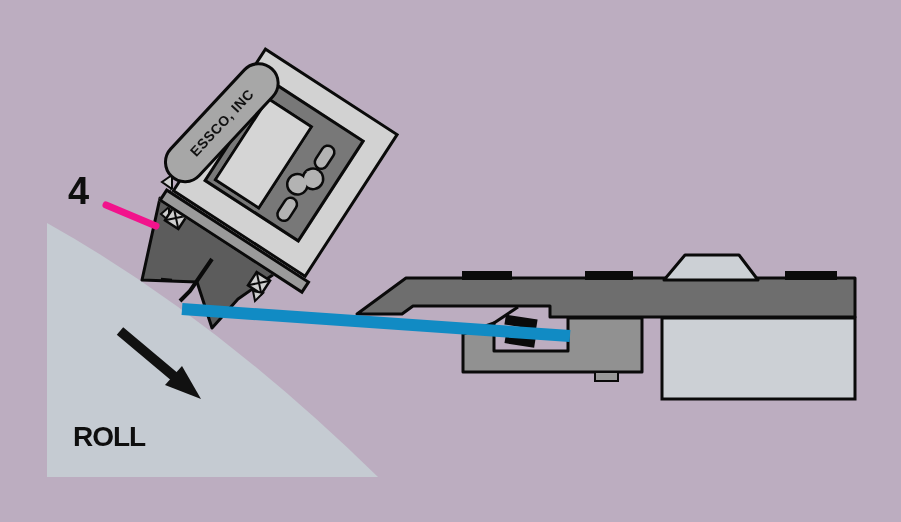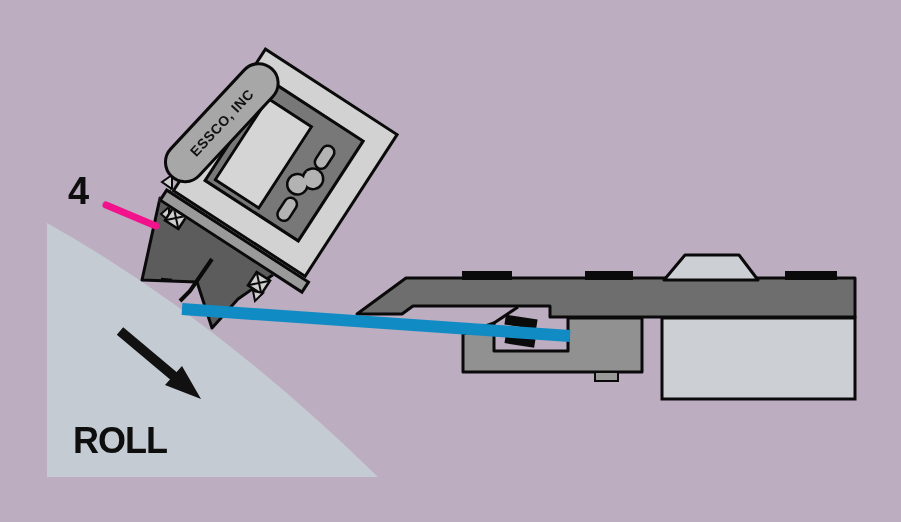--- a/index.html
+++ b/index.html
@@ -30,21 +30,21 @@
     transform:translate(-50%,-50%) rotate(-90deg);
     white-space:nowrap;font-weight:bold;font-size:14px;color:#111;
     letter-spacing:0.5px;
   }
   
   .callout-num{
     position:absolute;left:68px;top:172px;font-size:38px;font-weight:bold;
     color:#0e0e0e;line-height:1;
   }
   .roll-label{
-    position:absolute;left:73px;top:423px;font-size:36px;font-weight:bold;
+    position:absolute;left:73px;top:423px;font-size:28px;font-weight:bold;
     color:#0e0e0e;letter-spacing:-1px;line-height:1;
   }
 </style>
 </head>
 <body>
 
 <div class="stage">
 
   <svg class="scene" width="901" height="522" viewBox="0 0 901 522">
 

